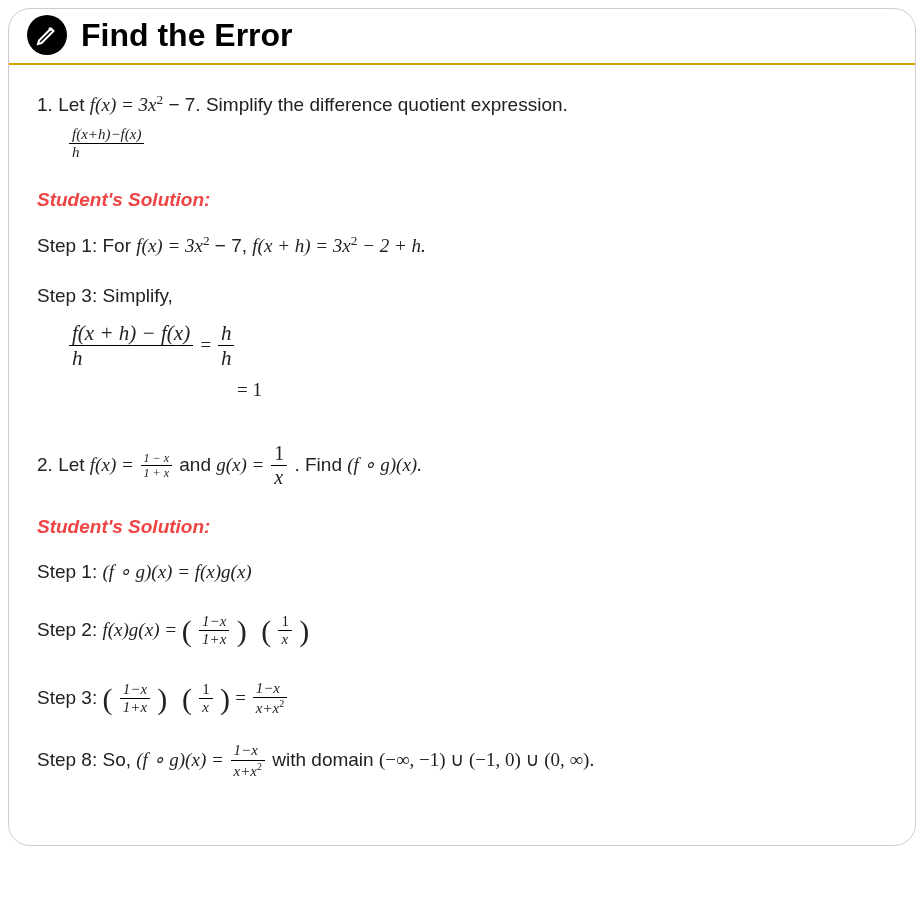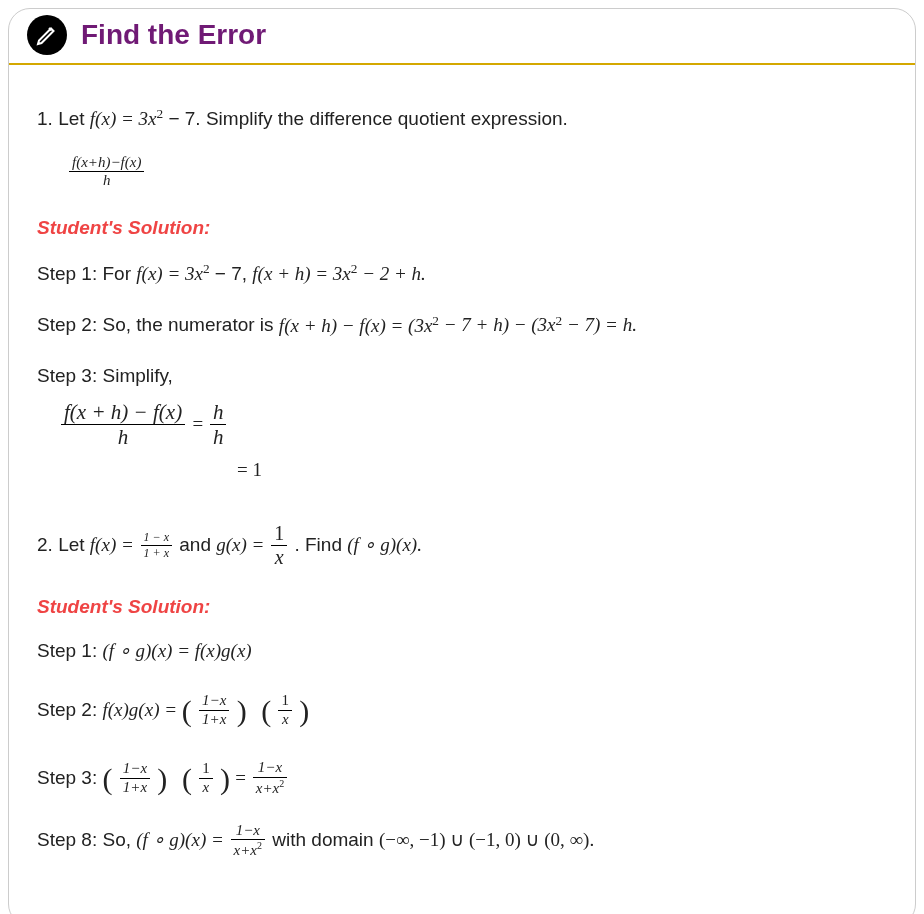--- a/index.html
+++ b/index.html
@@ -39,58 +39,58 @@
   }
   .pencil-badge {
     width: 40px; height: 40px;
     border-radius: 50%;
     background: #000;
     display: flex; align-items: center; justify-content: center;
     flex-shrink: 0;
   }
   .pencil-badge svg { width: 24px; height: 24px; }
   .title {
-    font-size: 28px;
+    font-size: 32px;
     font-weight: 700;
-    color: #701a75;
+    color: #000000;
   }
   .body {
     padding: 18px 28px 28px 28px;
     color: #222;
     font-size: 19px;
     line-height: 1.6;
   }
   .problem { margin-bottom: 38px; }
-  .line { margin: 20px 0; }
+  .line { margin: 6px 0; }
   .math { font-family: 'Times New Roman', Times, serif; font-style: italic; }
   .rm { font-style: normal; }
   .solution-label {
     font-style: italic;
     font-weight: 700;
     color: #ef4444;
     margin-top: 24px;
     margin-bottom: 6px;
   }
   .step-label { font-weight: 400; }
   .step { margin: 14px 0 20px 0; }
   .frac {
     display: inline-block;
-    text-align: center;
+    text-align: left;
     vertical-align: middle;
     font-family: 'Times New Roman', Times, serif;
     font-style: italic;
     line-height: 1.05;
     padding: 0 2px;
   }
   .frac .num { display: block; border-bottom: 1px solid #000; padding: 0 3px 1px 3px; }
   .frac .den { display: block; padding: 1px 3px 0 3px; }
   .small-frac .num, .small-frac .den { font-size: 15px; }
   .indent { margin-left: 30px; }
   .indent2 { margin-left: 200px; }
-  .eqblock { margin-left: 22px; }
+  .eqblock { margin-left: 30px; }
   .big-paren {
     font-family: 'Times New Roman', Times, serif;
     font-size: 30px;
     vertical-align: middle;
     font-style: normal;
   }
   sup { font-size: 0.7em; }
   .sp { display:inline-block; width:4px; }
 </style>
 </head>
@@ -128,24 +128,20 @@
       </div>
 
       <div class="solution-label">Student's Solution:</div>
 
       <div class="step">
         <span class="step-label">Step 1</span><span>:  For </span>
         <span class="math"><span>f(x) = 3x</span><sup class="rm">2</sup></span><span> − 7, </span>
         <span class="math"><span>f(x + h) = 3x</span><sup class="rm">2</sup></span><span class="math"> − 2 + h.</span>
       </div>
 
-      <div class="step">
-        <span class="step-label">Step 2</span><span>:  So, the numerator is </span>
-        <span class="math"><span>f(x + h) − f(x) = (3x</span><sup class="rm">2</sup></span><span class="math"> − 7 + h) − (3x</span><span class="math"><sup class="rm">2</sup></span><span class="math"> − 7) = h.</span>
-      </div>
 
       <div class="step">
         <div>
           <span class="step-label">Step 3</span><span>:  Simplify,</span>
         </div>
         <div class="eqblock" style="margin-top:10px;">
           <span class="frac math" style="font-size:21px;">
             <span class="num">f(x + h) − f(x)</span>
             <span class="den">h</span>
           </span>

